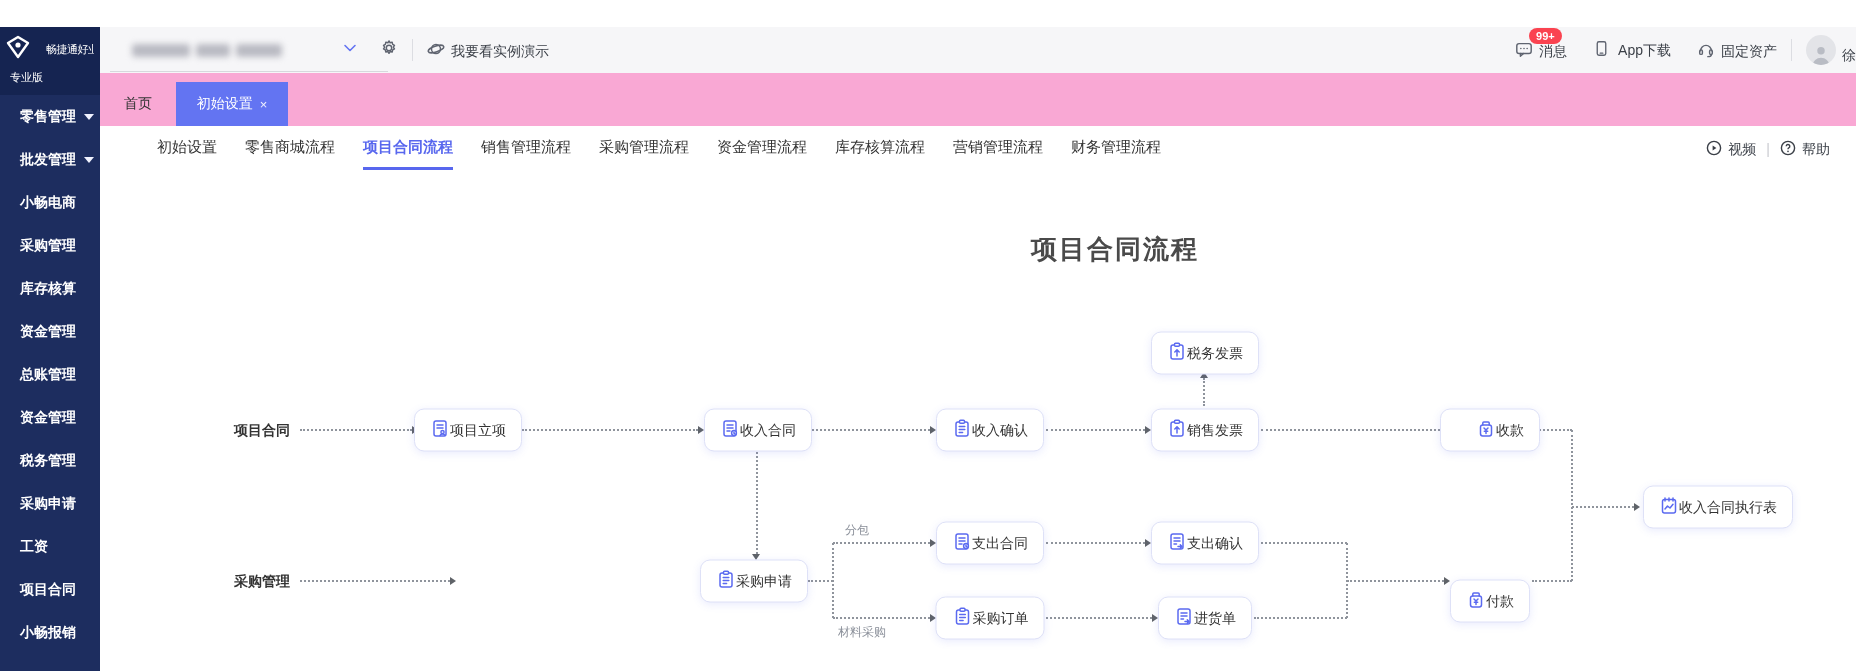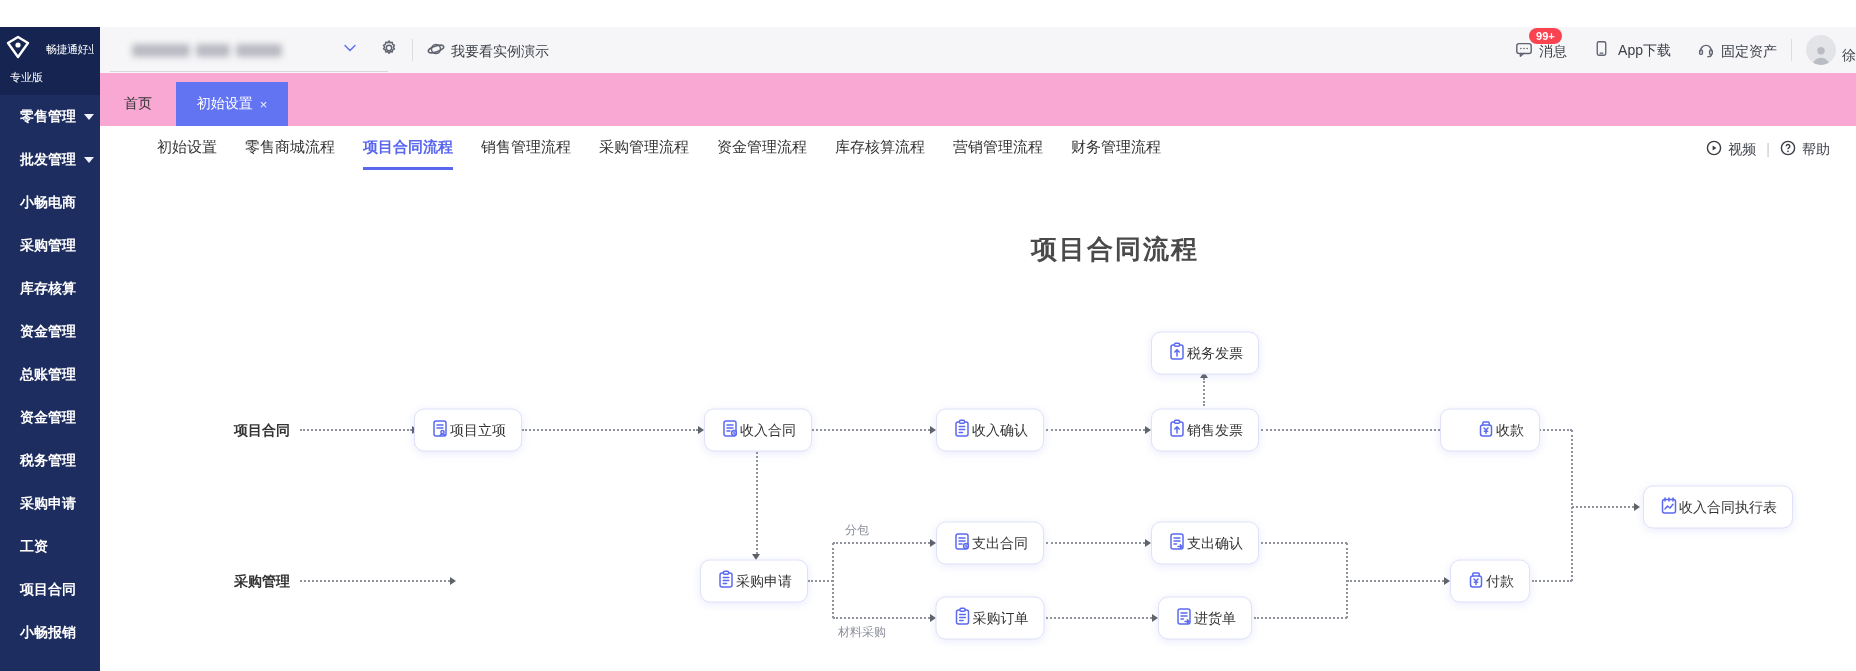--- a/index.html
+++ b/index.html
@@ -349,21 +349,21 @@
     </div>
     <div class="flow-node" style="left: 1205px; top: 618px;">
       <span>
     <svg width="20" height="20" viewBox="0 0 20 20" fill="none" stroke="#5b6af0" stroke-width="1.5" stroke-linecap="round" stroke-linejoin="round">
           <rect x="4" y="2.5" width="12" height="15" rx="2"></rect>
           <path d="M7 6.5h6M7 9.5h6M7 12.5h2.5"></path>
           <path d="M11 15 h4 M13.3 13.3 L15 15 L13.3 16.7"></path>
         </svg></span>
     <span>进货单</span>
     </div>
-    <div class="flow-node" style="left: 1490px; top: 581px; text-align: center;">
+    <div class="flow-node" style="left: 1490px; top: 601px; text-align: center;">
       <span>
     <svg width="20" height="20" viewBox="0 0 20 20" fill="none" stroke="#5b6af0" stroke-width="1.5" stroke-linecap="round" stroke-linejoin="round">
           <rect x="4.5" y="6.5" width="11" height="11" rx="2.2"></rect>
           <path d="M6.8 6.5 V4.6 a1 1 0 0 1 1-1 h4.4 a1 1 0 0 1 1 1 V6.5"></path>
           <path d="M8 9.5 L10 11.5 L12 9.5 M10 11.5 V15 M8.3 12.8h3.4"></path>
         </svg></span>
     <span>付款</span>
     </div>
     <div class="flow-node" style="left: 1718px; top: 507px;">
       <span>

